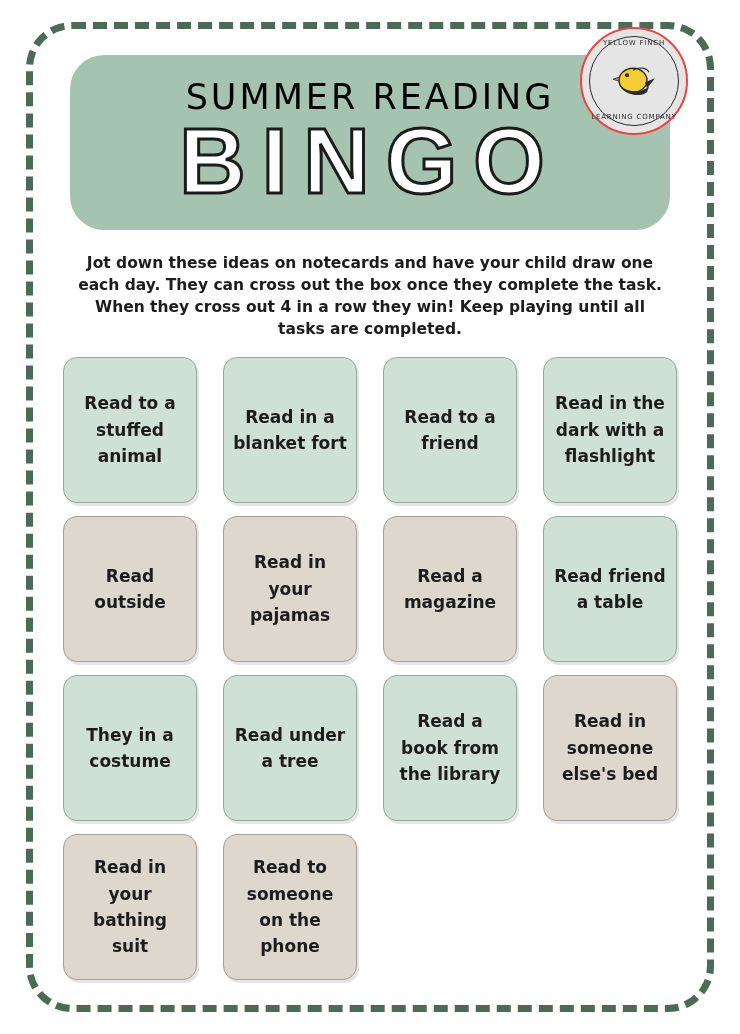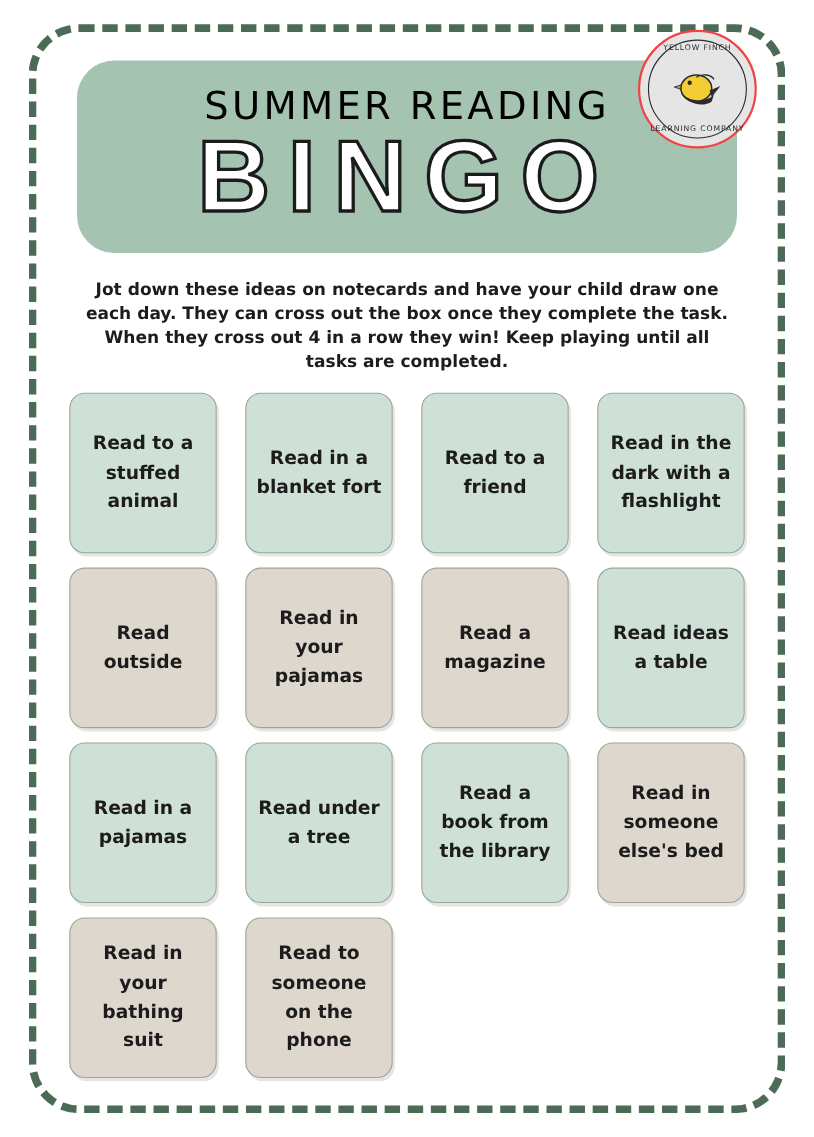--- a/index.html
+++ b/index.html
@@ -225,24 +225,24 @@
           <span class="label">Read outside</span>
         </div>
       <div class="cell tan">
           <span class="label">Read in your pajamas</span>
         </div>
       <div class="cell tan">
           <span class="label">Read a magazine</span>
         </div>
 
       <div class="cell green">
-          <span class="label">Read ideas a table</span>
-        </div>
-      <div class="cell green">
-          <span class="label">Read in a pajamas</span>
+          <span class="label">Read friend a table</span>
+        </div>
+      <div class="cell green">
+          <span class="label">They in a costume</span>
         </div>
       <div class="cell green">
           <span class="label">Read under a tree</span>
         </div>
       <div class="cell green">
           <span class="label">Read a book from the library</span>
         </div>
 
       <div class="cell tan">
           <span class="label">Read in someone else's bed</span>

